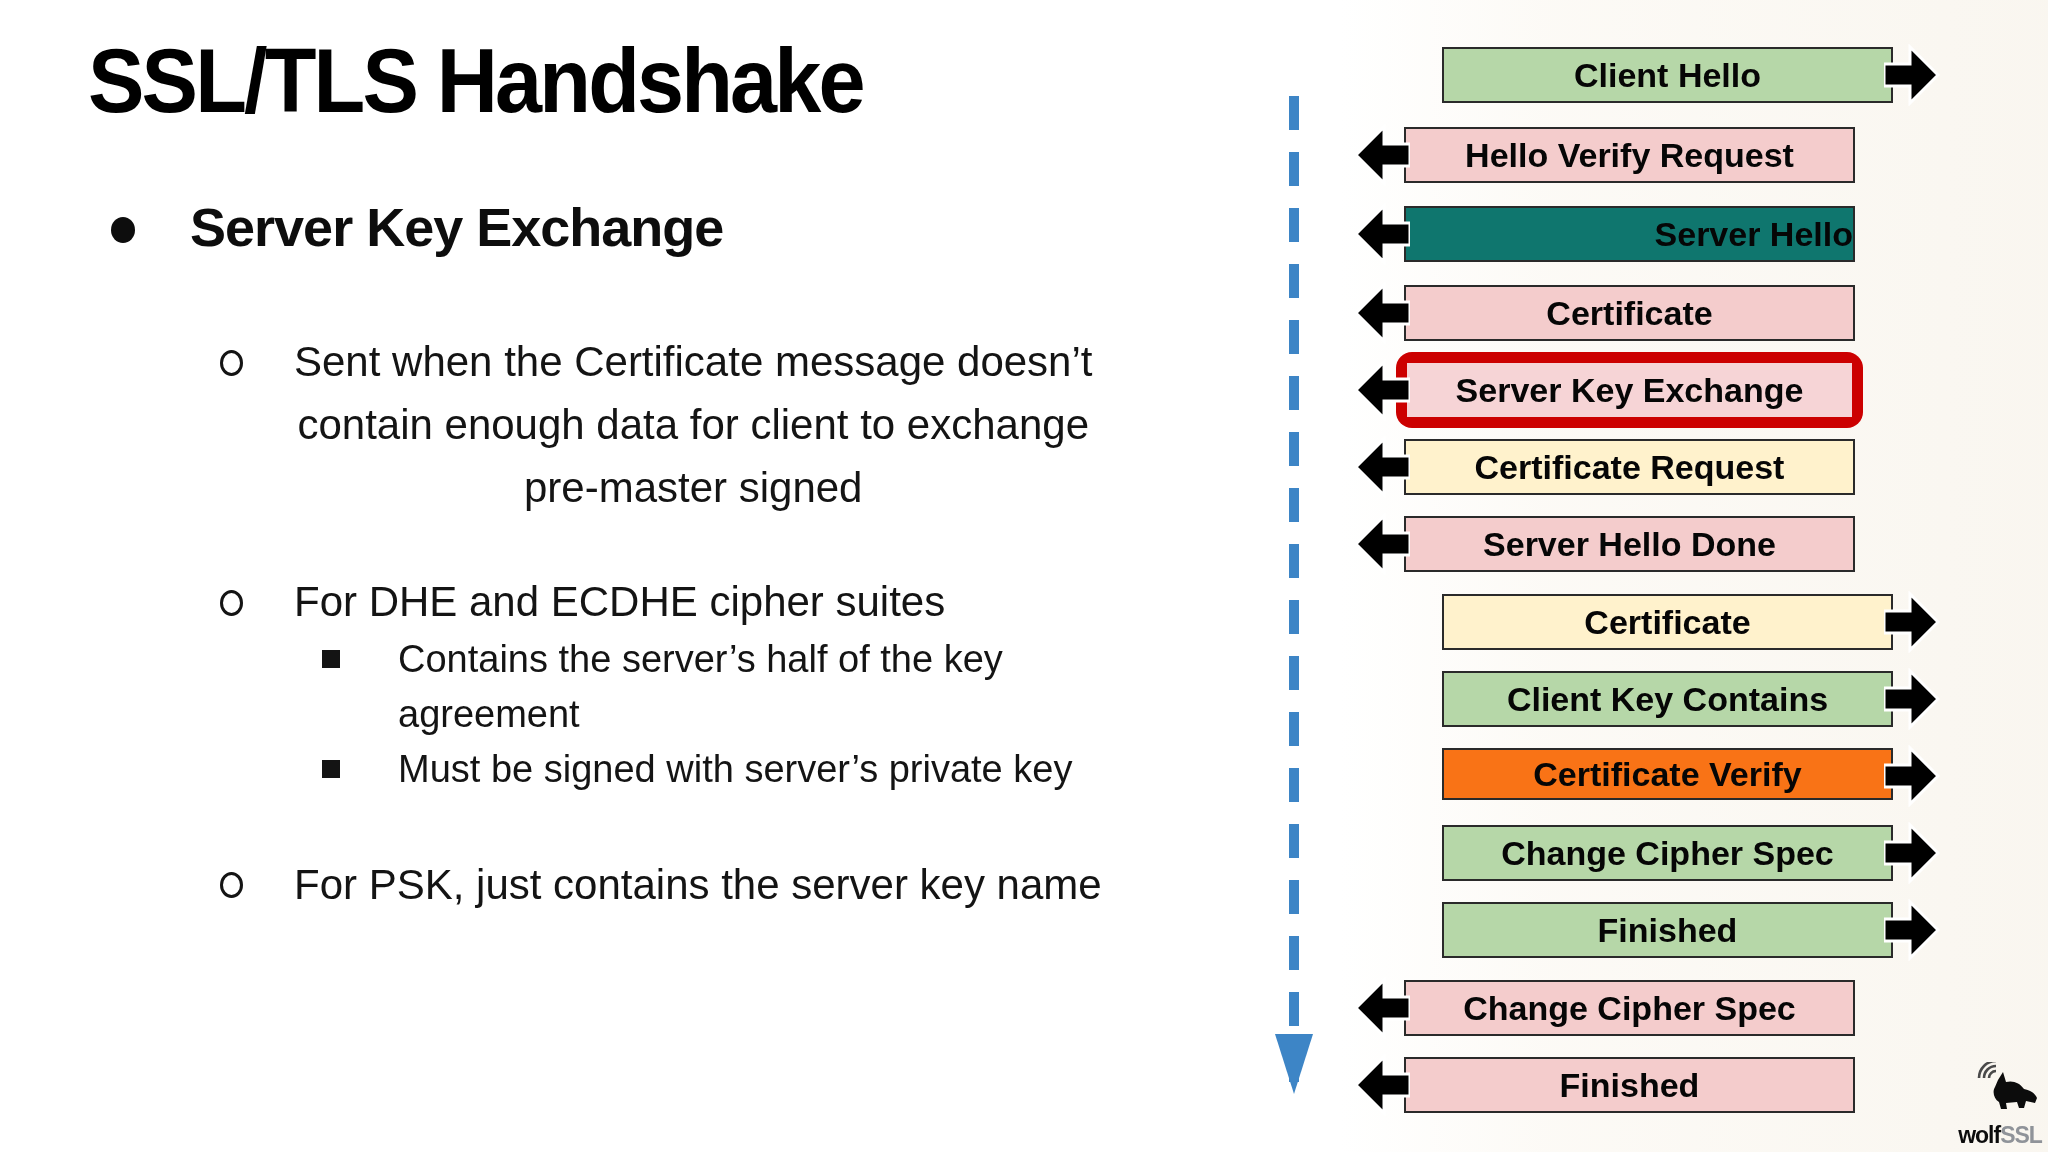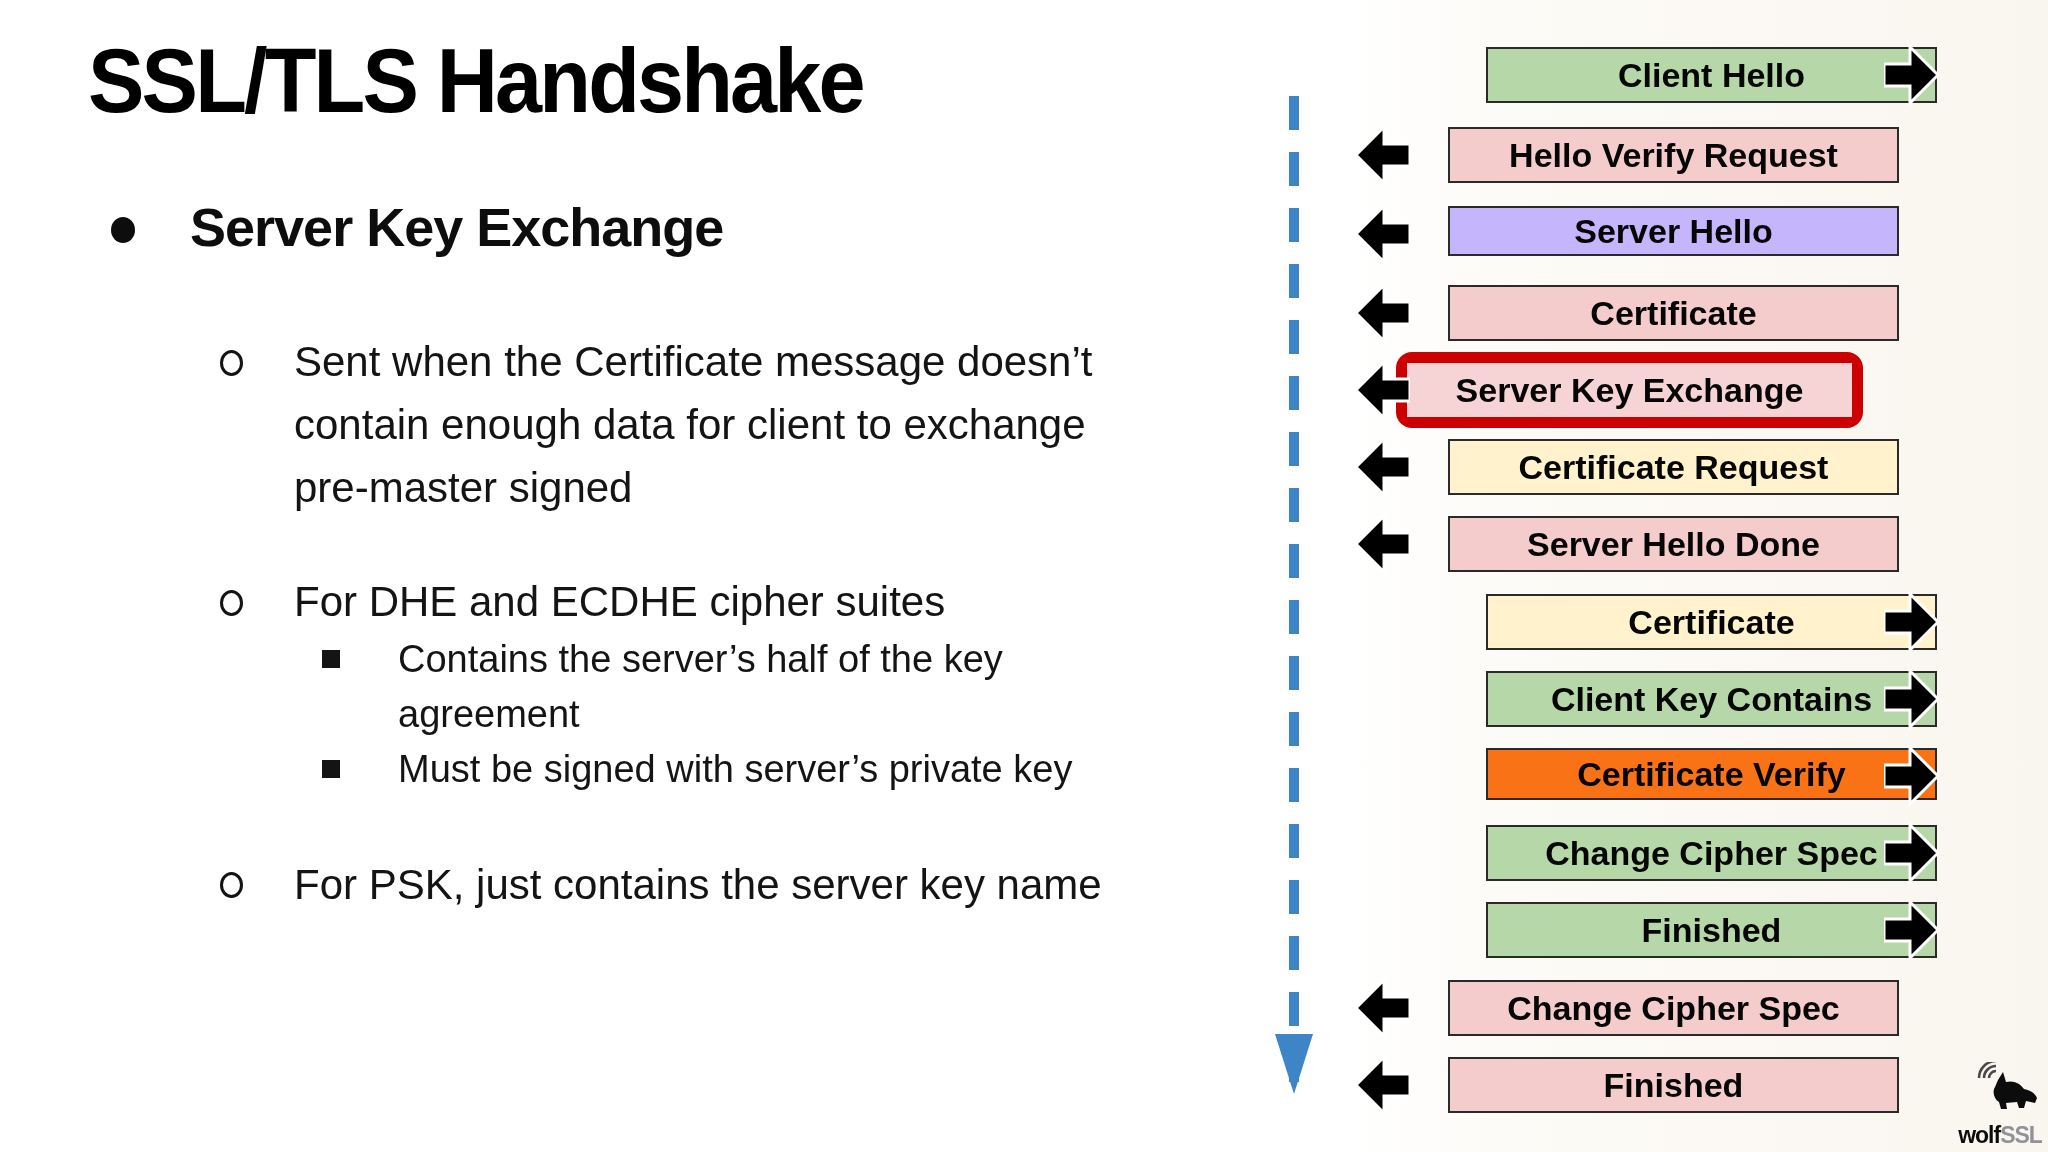--- a/index.html
+++ b/index.html
@@ -29,36 +29,36 @@
   .dot-bullet{
     left:111px;top:217px;width:24px;height:26px;border-radius:50%;
     background:#0d0d0d;z-index:1;
   }
   .section-heading{
     left:190px;top:196px;margin:0;
     font-size:54px;font-weight:bold;color:#0d0d0d;
     letter-spacing:-1px;white-space:nowrap;z-index:1;
   }
   .l2-block{left:294px;z-index:1;}
-  .l2-line{font-size:42px;line-height:63px;color:#141414;white-space:nowrap;}
+  .l2-line{font-size:42px;line-height:63px;color:#141414;white-space:nowrap;text-align:center;}
   .l3-block{left:398px;z-index:1;}
   .l3-line{font-size:38px;line-height:55px;color:#141414;white-space:nowrap;}
   .circle-bullet{
     width:17px;height:20px;border:3px solid #141414;border-radius:50%;
     background:transparent;z-index:1;
   }
   .square-bullet{width:18px;height:18px;background:#141414;z-index:1;}
 
   
   .msg-box{
     box-sizing:border-box;position:absolute;
     border:2px solid #2a2a2a;
     display:flex;align-items:center;justify-content:center;
     font-size:34px;font-weight:bold;color:#060606;
-    z-index:2;white-space:nowrap;margin-left:44px;
+    z-index:2;white-space:nowrap;
   }
   .hi-box{
     box-sizing:border-box;position:absolute;border-radius:16px;z-index:2;
   }
   .hi-inner{
     position:absolute;left:11px;top:11px;right:11px;bottom:11px;
     display:flex;align-items:center;justify-content:center;
     font-size:34px;font-weight:bold;color:#060606;white-space:nowrap;
   }
   .arrow-svg{position:absolute;z-index:3;}
@@ -116,21 +116,21 @@
     </div>
     <svg class="arrow-svg" width="56" height="62" style="left: 1884px; top: 44px;">
       <polygon points="54,31 26,3 26,20 0,20 0,42 26,42 26,59" fill="#000000" stroke="#ffffff" stroke-width="3"></polygon>
     </svg>
     <div class="msg-box" style="left: 1404px; top: 127px; width: 451px; height: 56px; background: rgb(244, 204, 204); border-color: rgb(42, 42, 42);">
       <span>Hello Verify Request</span>
     </div>
     <svg class="arrow-svg" width="56" height="62" style="left: 1354px; top: 124px;">
       <polygon points="2,31 30,3 30,20 56,20 56,42 30,42 30,59" fill="#000000" stroke="#ffffff" stroke-width="3"></polygon>
     </svg>
-    <div class="msg-box" style="left: 1404px; top: 206px; width: 451px; height: 50px; background: #c4b5fd; border-color: rgb(42, 42, 42);">
+    <div class="msg-box" style="left: 1404px; top: 206px; width: 451px; height: 56px; background: #0f766e; border-color: rgb(42, 42, 42); justify-content: flex-end;">
       <span>Server Hello</span>
     </div>
     <svg class="arrow-svg" width="56" height="62" style="left: 1354px; top: 203px;">
       <polygon points="2,31 30,3 30,20 56,20 56,42 30,42 30,59" fill="#000000" stroke="#ffffff" stroke-width="3"></polygon>
     </svg>
     <div class="msg-box" style="left: 1404px; top: 285px; width: 451px; height: 56px; background: rgb(244, 204, 204); border-color: rgb(42, 42, 42);">
       <span>Certificate</span>
     </div>
     <svg class="arrow-svg" width="56" height="62" style="left: 1354px; top: 282px;">
       <polygon points="2,31 30,3 30,20 56,20 56,42 30,42 30,59" fill="#000000" stroke="#ffffff" stroke-width="3"></polygon>

